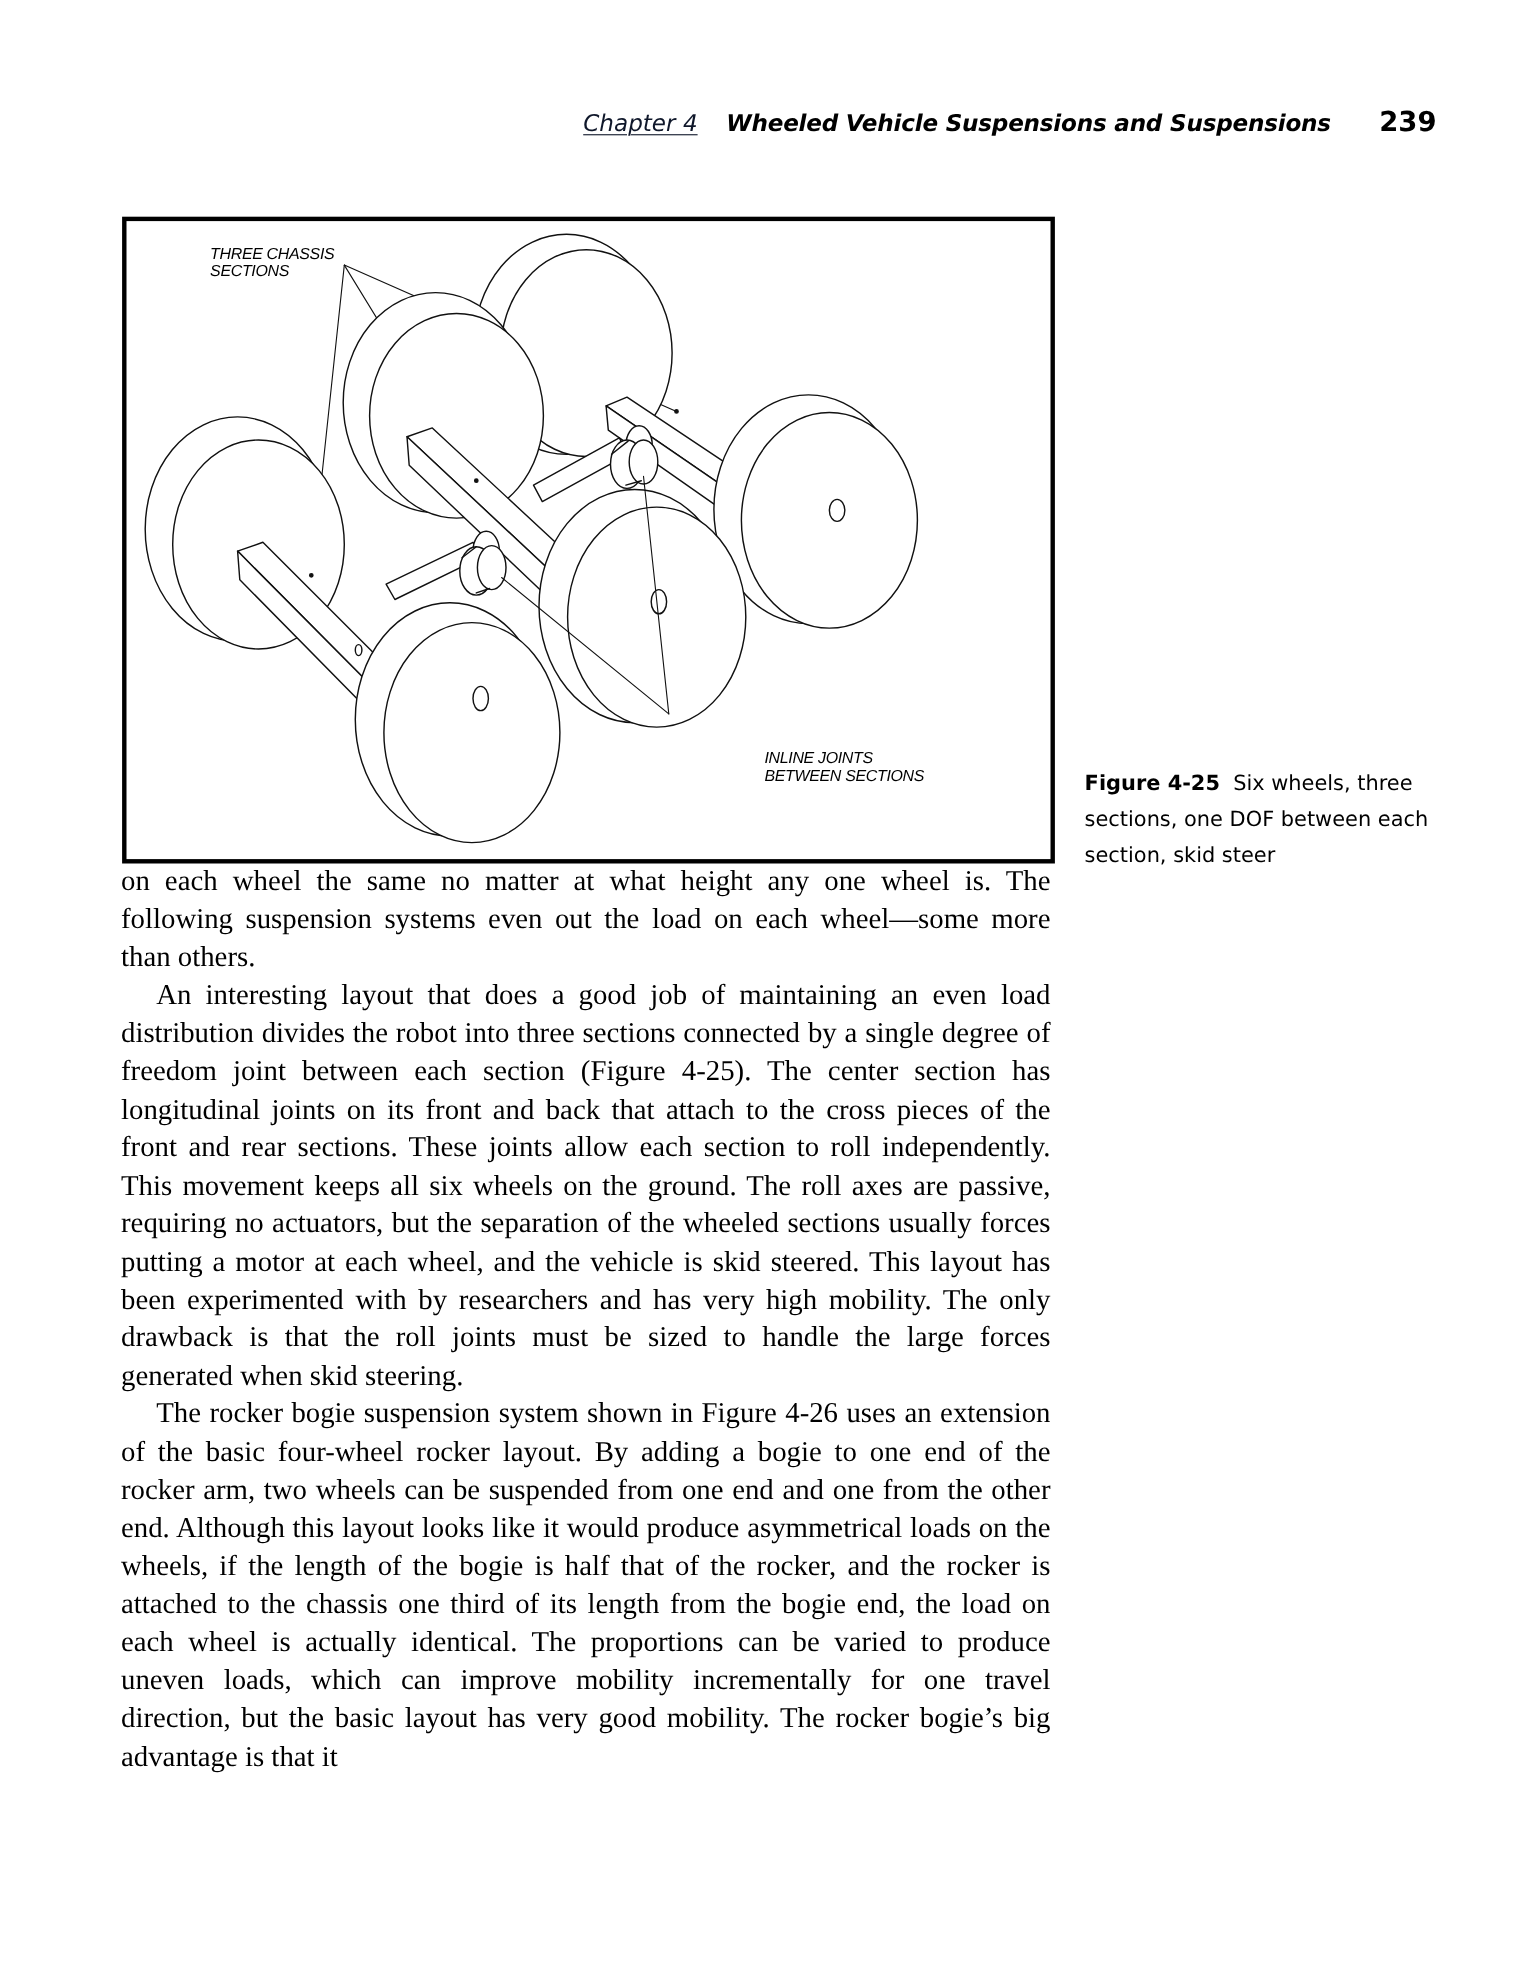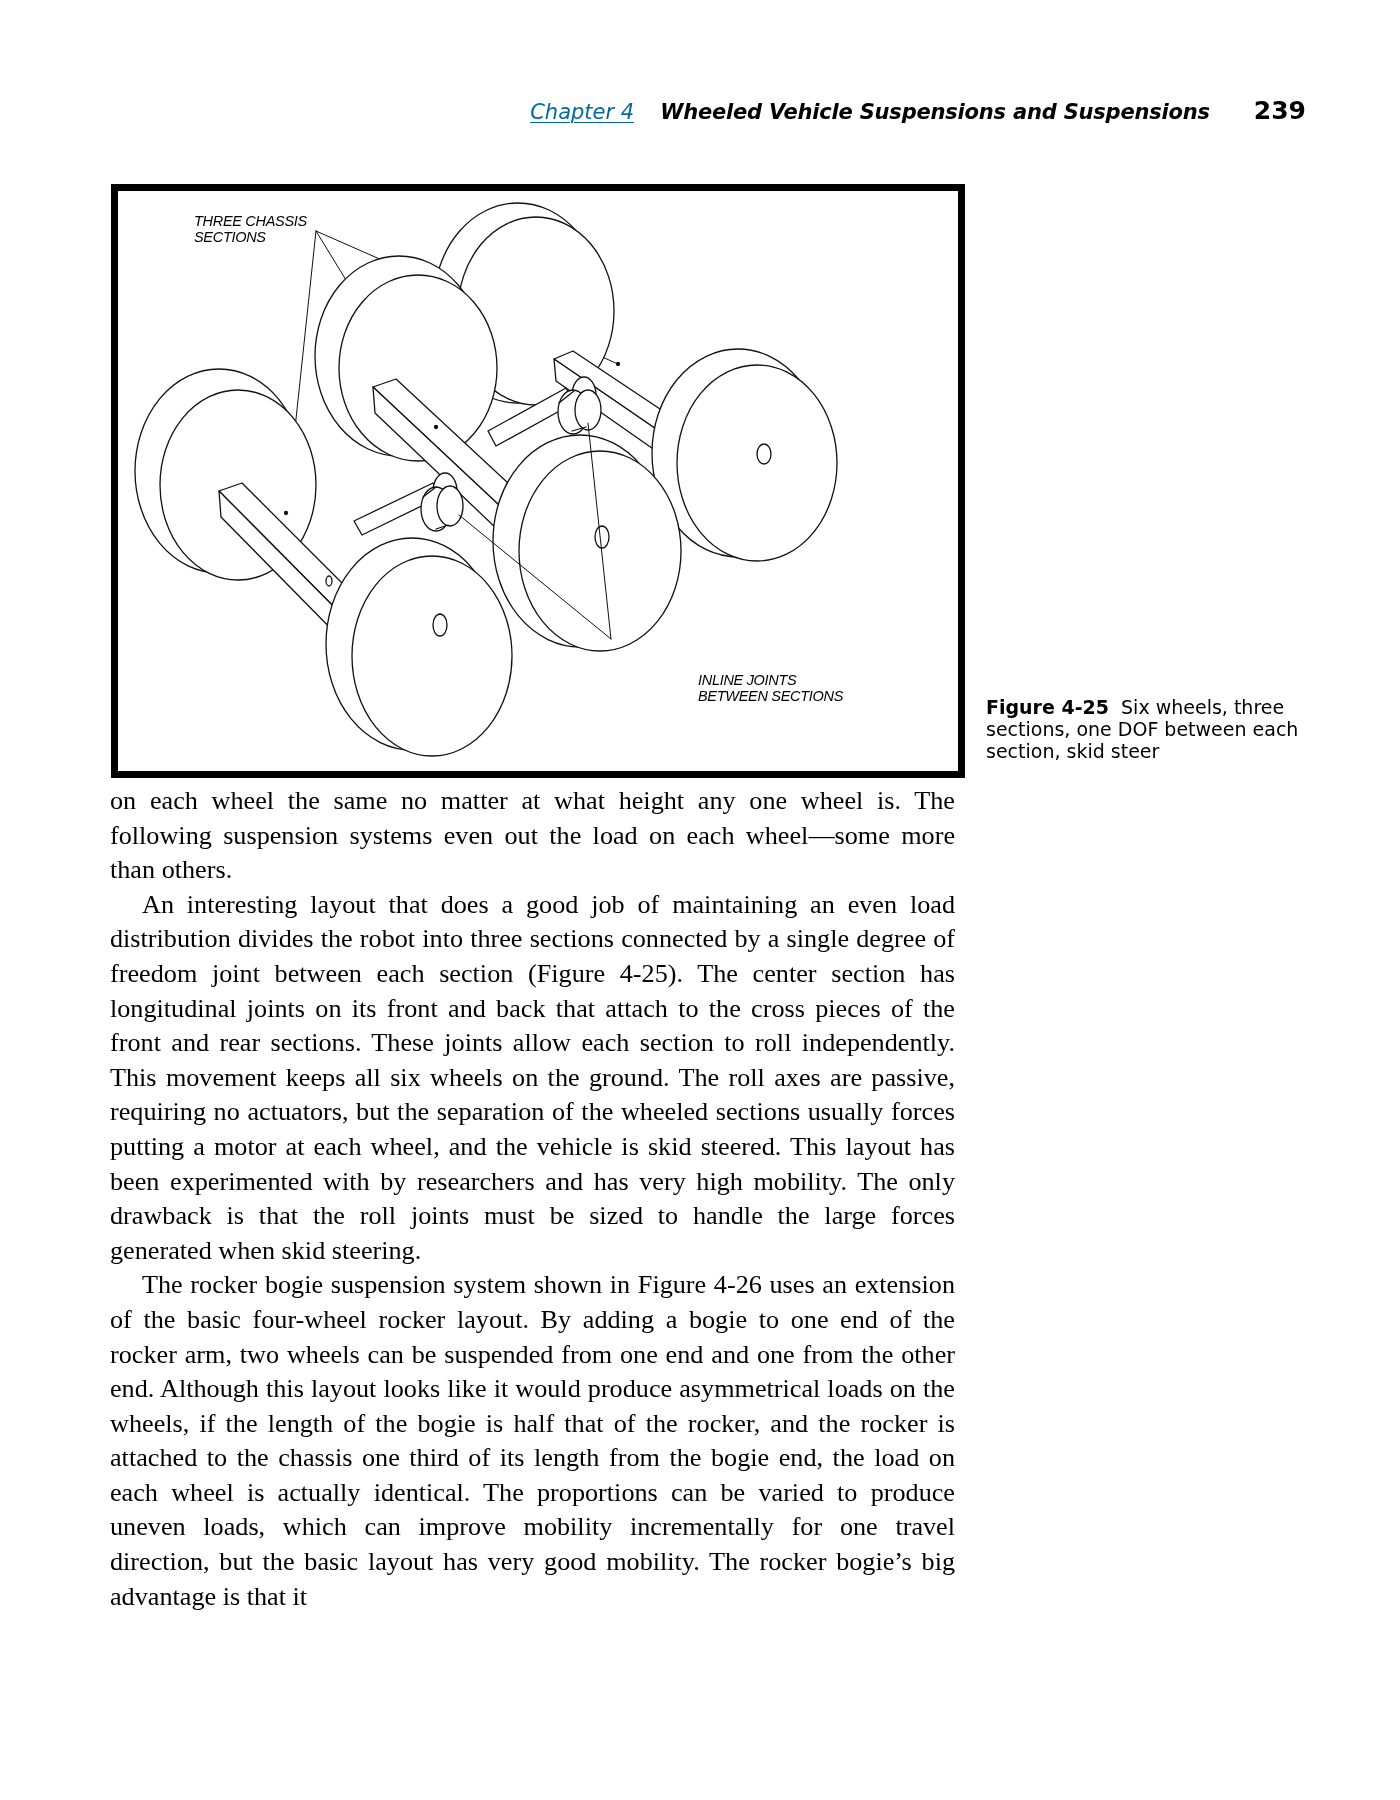--- a/index.html
+++ b/index.html
@@ -2,38 +2,38 @@
 <html><head>
 <meta charset="utf-8">
 <style>
   html, body { margin:0; padding:0; background:#ffffff; }
   body { width:1400px; height:1800px; position:relative; overflow:hidden; color:#000; }
   .running-head {
     position:absolute; top:96px; left:0; width:1306px;
     text-align:right; font-family:"DejaVu Sans", sans-serif; font-size:21px;
     font-style:italic; white-space:nowrap;
   }
-  .running-head .chapter { text-decoration:underline; text-decoration-thickness:1px; text-underline-offset:3px; color:#0369a1; }
+  .running-head .chapter { text-decoration:underline; text-decoration-thickness:1px; text-underline-offset:3px; color:#0f172a; }
   .running-head .gap1 { display:inline-block; width:26px; }
   .running-head .title { font-weight:bold; letter-spacing:-0.2px; }
   .running-head .gap2 { display:inline-block; width:44px; }
   .running-head .pagenum { font-style:normal; font-weight:bold; font-size:25px; }
 
   .figure-frame {
-    position:absolute; left:111px; top:184px; width:840px; height:580px;
-    border:7px solid #000000; box-sizing:content-box; background:#fff;
+    position:absolute; left:111px; top:197px; width:840px; height:580px;
+    border:4px solid #000000; box-sizing:content-box; background:#fff;
   }
   .figure-frame svg { position:absolute; left:0; top:0; }
   .fig-label {
     position:absolute; font-family:"Liberation Sans", sans-serif; font-style:italic;
     font-size:14.5px; line-height:16px; letter-spacing:-0.3px; text-transform:uppercase; white-space:pre;
   }
   .caption {
     position:absolute; left:986px; top:696px; width:330px;
-    font-family:"DejaVu Sans", sans-serif; font-size:19px; line-height:22px;
+    font-family:"DejaVu Sans", sans-serif; font-size:19px; line-height:33px;
   }
   .caption .cap-num { font-weight:bold; }
   .caption .cap-gap { display:inline-block; width:12px; }
 
   .body-text {
     position:absolute; left:110px; top:784px; width:845px;
     font-family:"Liberation Serif", serif; font-size:26.2px; line-height:34.6px;
     text-align:justify; hyphens:manual;
   }
   .body-text p { margin:0; }

